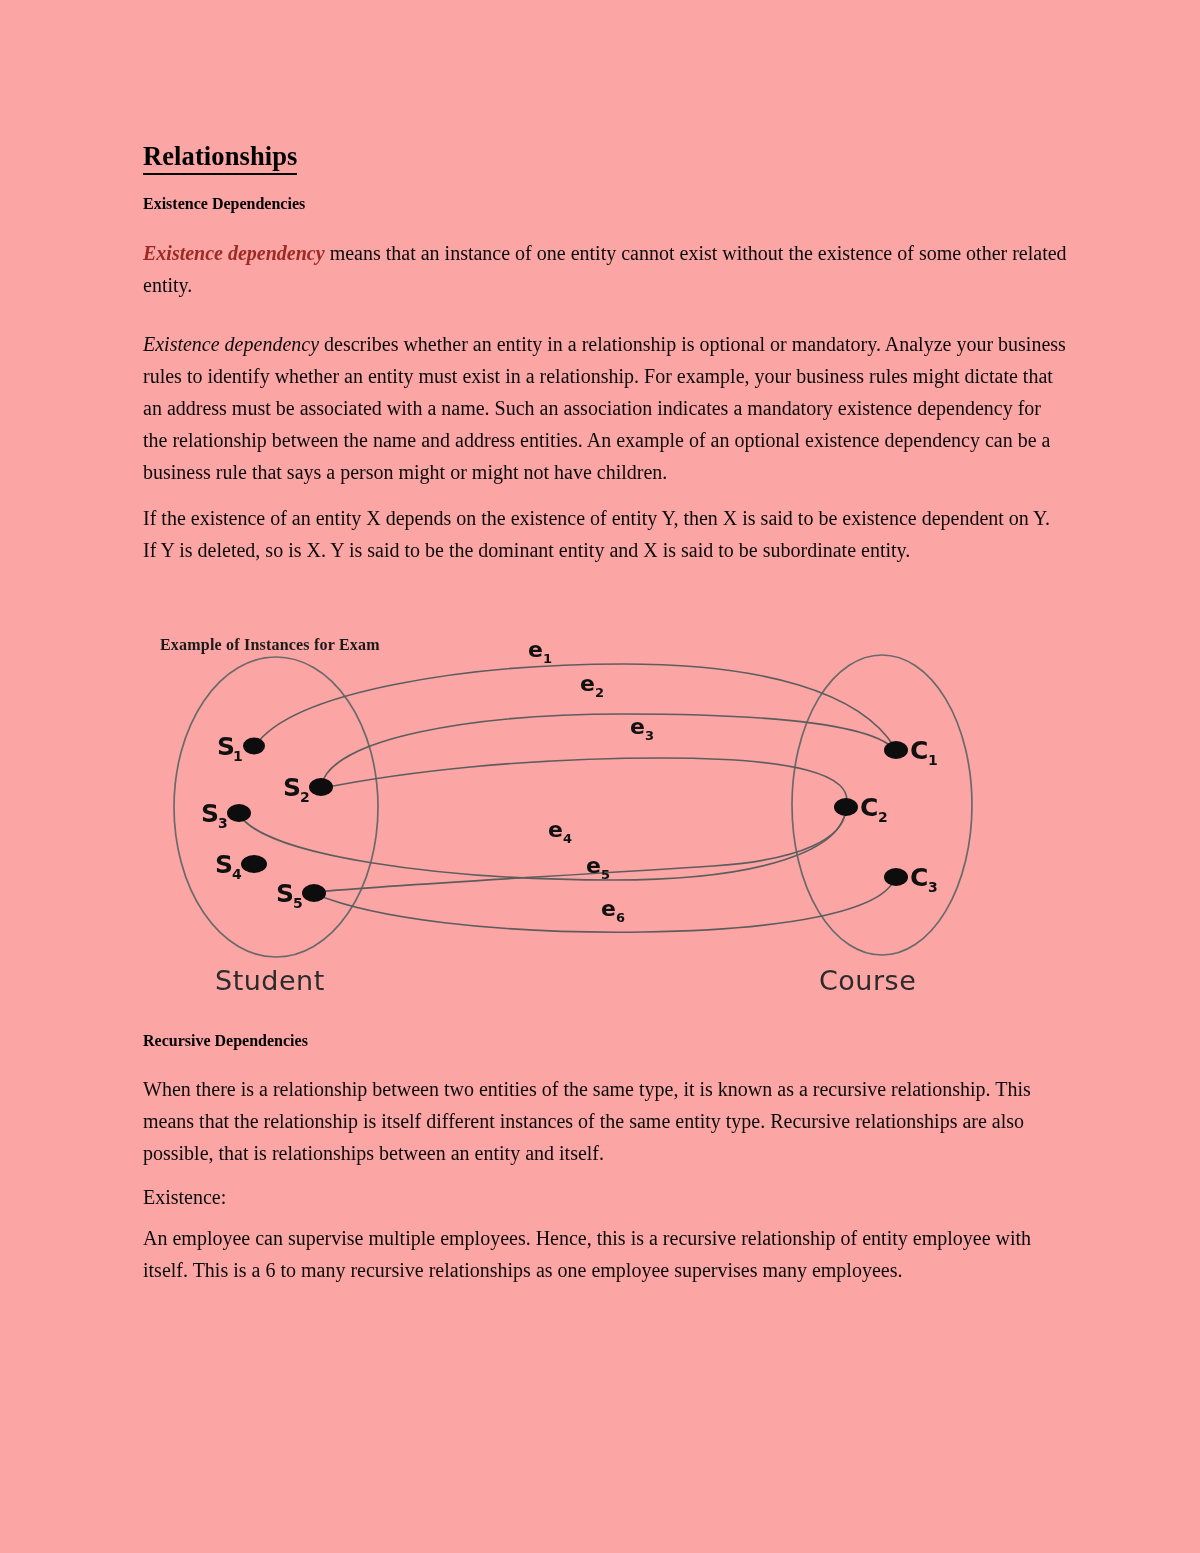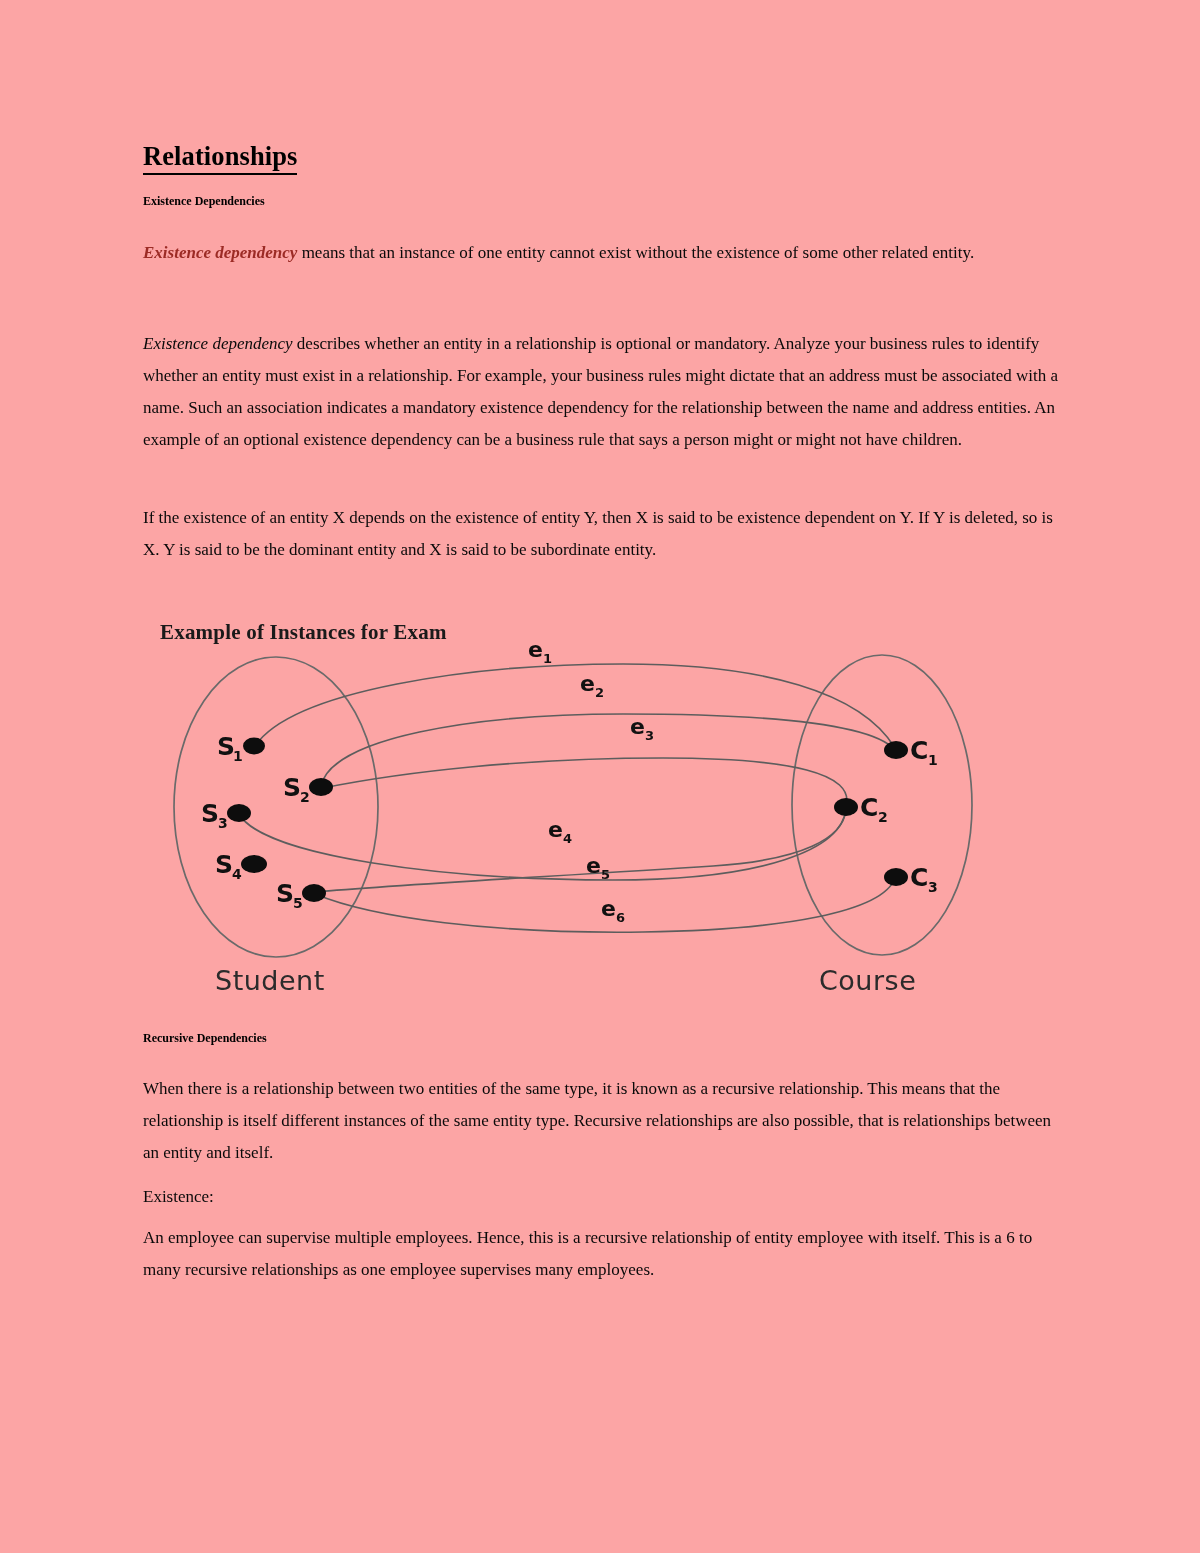--- a/index.html
+++ b/index.html
@@ -38,32 +38,32 @@
     top: 142px;
     left: 0;
     letter-spacing: 0.1px;
     border-bottom: 2px solid #000;
     display: inline-block;
     line-height: 1.12;
     padding-bottom: 1px;
   }
 
   h2.sub-head {
-    font-size: 12px;
+    font-size: 16px;
     font-weight: bold;
     margin: 0;
     position: absolute;
     left: 0;
     line-height: 1.2;
   }
   h2.sub-head.eh { top: 194px; }
   h2.sub-head.rr { top: 1031px; }
 
   p.body-par {
-    font-size: 17px;
+    font-size: 20px;
     line-height: 32px;
     margin: 0;
     position: absolute;
     left: 0;
     width: 925px;
     text-align: left;
     color: #0a0a0a;
   }
   p.p1 { top: 237px; }
   p.p2 { top: 328px; }
@@ -85,22 +85,22 @@
   .figure {
     position: absolute;
     left: 0;
     top: 612px;
     width: 925px;
     height: 395px;
   }
   .fig-title {
     position: absolute;
     left: 17px;
-    top: 8px;
-    font-size: 21px;
+    top: 24px;
+    font-size: 16px;
     font-weight: bold;
     color: #1a1a1a;
     font-family: "Liberation Serif", "DejaVu Serif", serif;
     letter-spacing: 0.2px;
   }
   .fig-svg {
     position: absolute;
     left: 0;
     top: 0;
   }

